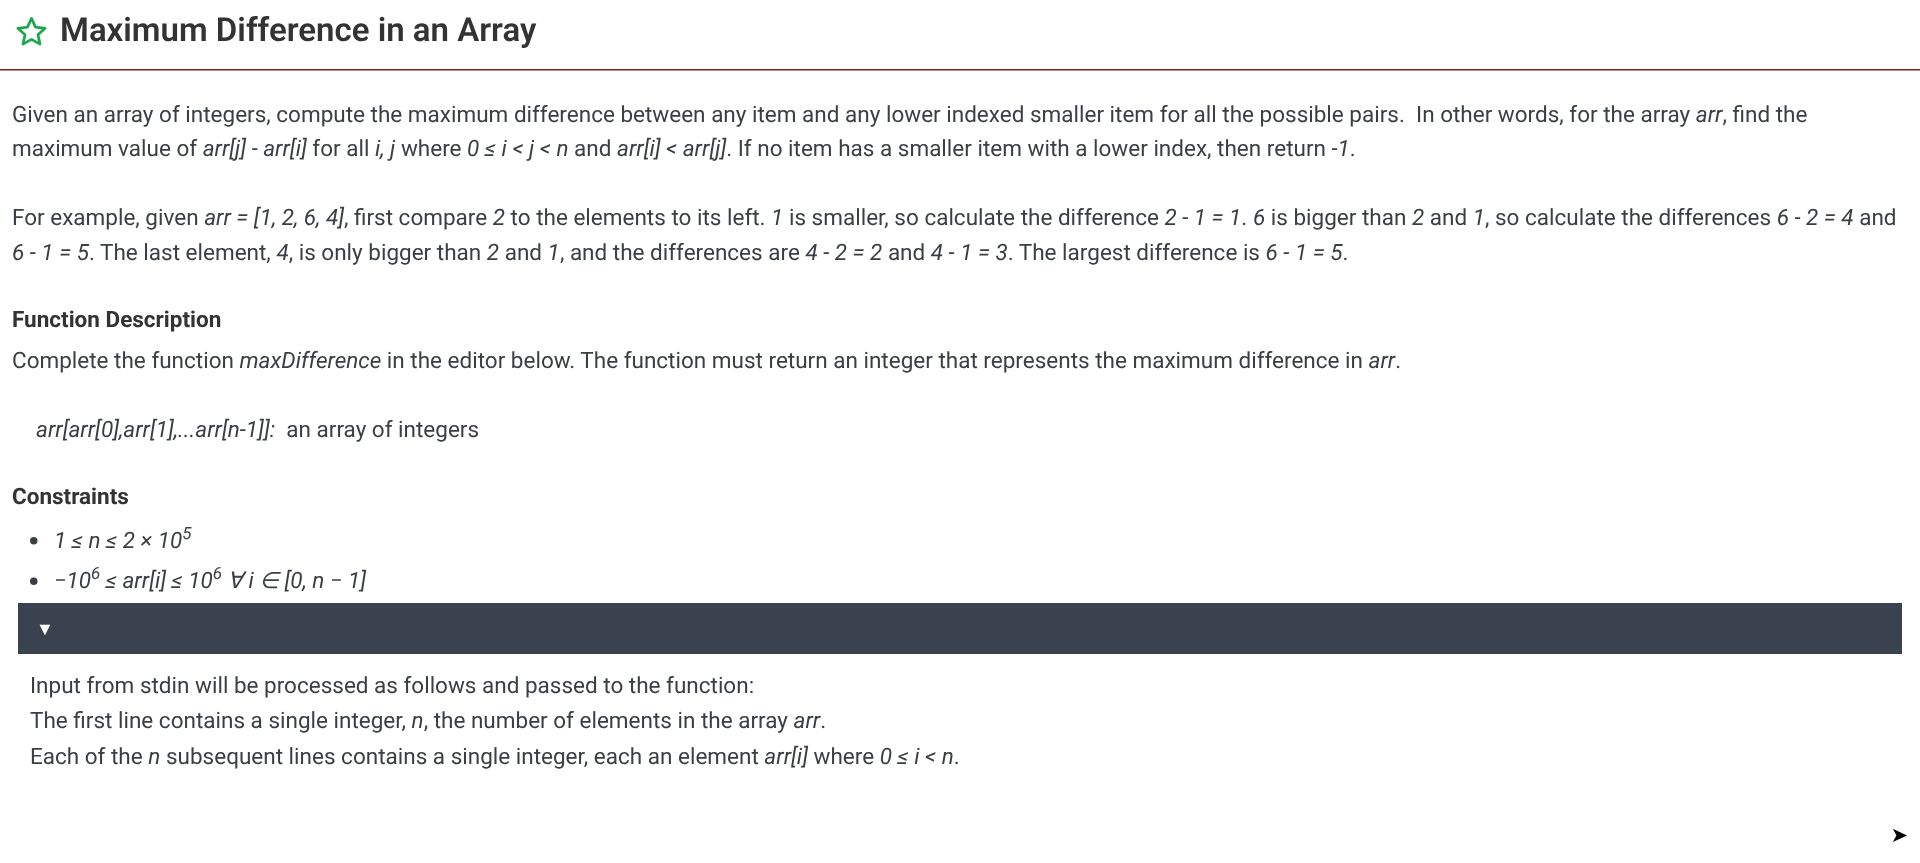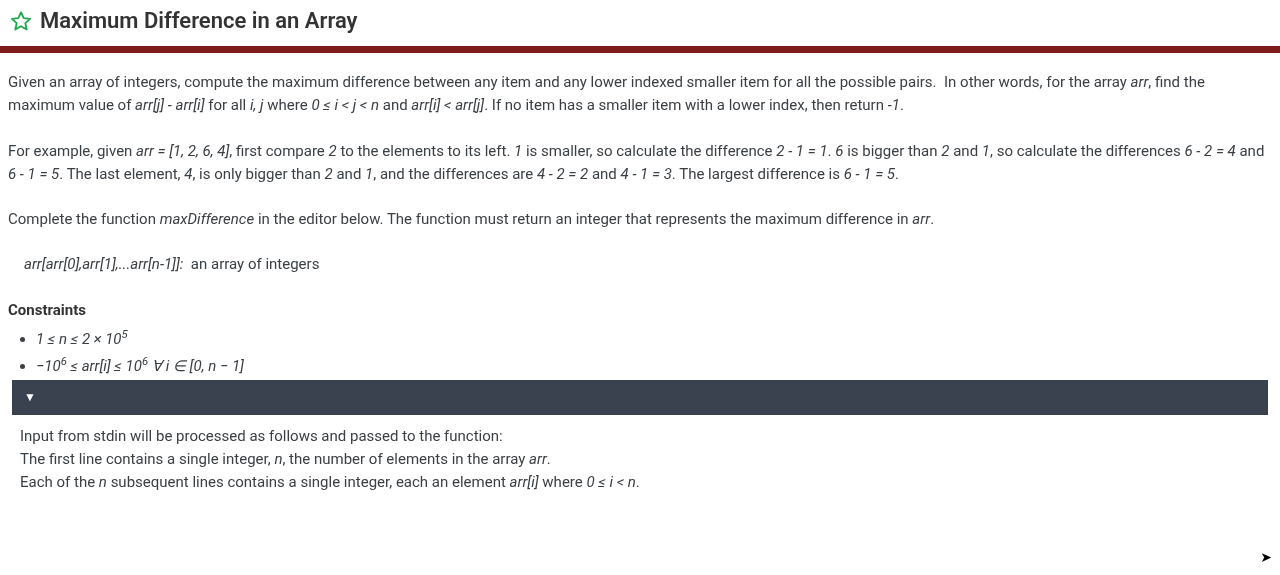--- a/index.html
+++ b/index.html
@@ -8,21 +8,21 @@
     font-size: 15px;
     color: #3a3f44;
     background: #fff;
     width: 1280px;
     line-height: 1.55;
   }
   .title-bar {
     display: flex;
     align-items: center;
     padding: 4px 6px 8px 10px;
-    border-bottom: 7px solid #7f1d1d;
+    border-bottom: 1px solid #7f1d1d;
   }
   .star-icon {
     width: 22px;
     height: 22px;
     margin-right: 8px;
     flex: 0 0 auto;
   }
   .title-text {
     font-size: 22px;
     font-weight: 600;
@@ -85,20 +85,21 @@
   <span class="title-text">Maximum Difference in an Array</span>
 </div>
 
 <div class="content">
 
   <p class="para">Given an array of integers, compute the maximum difference between any item and any lower indexed smaller item for all the possible pairs.&nbsp; In other words, for the array <span class="italic">arr</span>, find the maximum value of <span class="italic">arr[j] - arr[i]</span> for all <span class="italic">i, j</span> where <span class="italic">0 ≤ i &lt; j &lt; n</span> and <span class="italic">arr[i] &lt; arr[j]</span>. If no item has a smaller item with a lower index, then return <span class="italic">-1</span>.</p>
 
   <p class="para">For example, given <span class="italic">arr = [1, 2, 6, 4]</span>, first compare <span class="italic">2</span> to the elements to its left. <span class="italic">1</span> is smaller, so calculate the difference <span class="italic">2 - 1 = 1</span>. <span class="italic">6</span> is bigger than <span class="italic">2</span> and <span class="italic">1</span>, so calculate the differences <span class="italic">6 - 2 = 4</span> and <span class="italic">6 - 1 = 5</span>. The last element, <span class="italic">4</span>, is only bigger than <span class="italic">2</span> and <span class="italic">1</span>, and the differences are <span class="italic">4 - 2 = 2</span> and <span class="italic">4 - 1 = 3</span>. The largest difference is <span class="italic">6 - 1 = 5</span>.</p>
 
   <div class="function-desc-block">
+    <div class="section-heading">Function Description</div>
     <div>Complete the function <span class="italic">maxDifference</span> in the editor below. The function must return an integer that represents the maximum difference in <span class="italic">arr</span>.</div>
   </div>
 
   <div class="params-block">
     <div class="param-line"><span class="italic">arr[arr[0],arr[1],...arr[n-1]]:</span>&nbsp; an array of integers</div>
   </div>
 
   <div class="constraints-block">
     <div class="section-heading">Constraints</div>
     <ul class="constraints">

